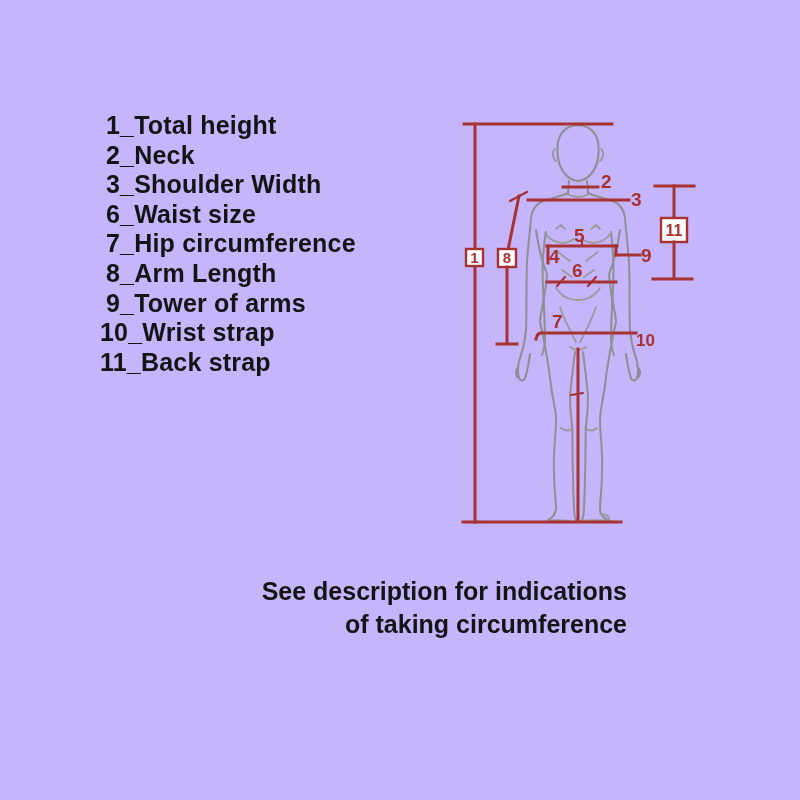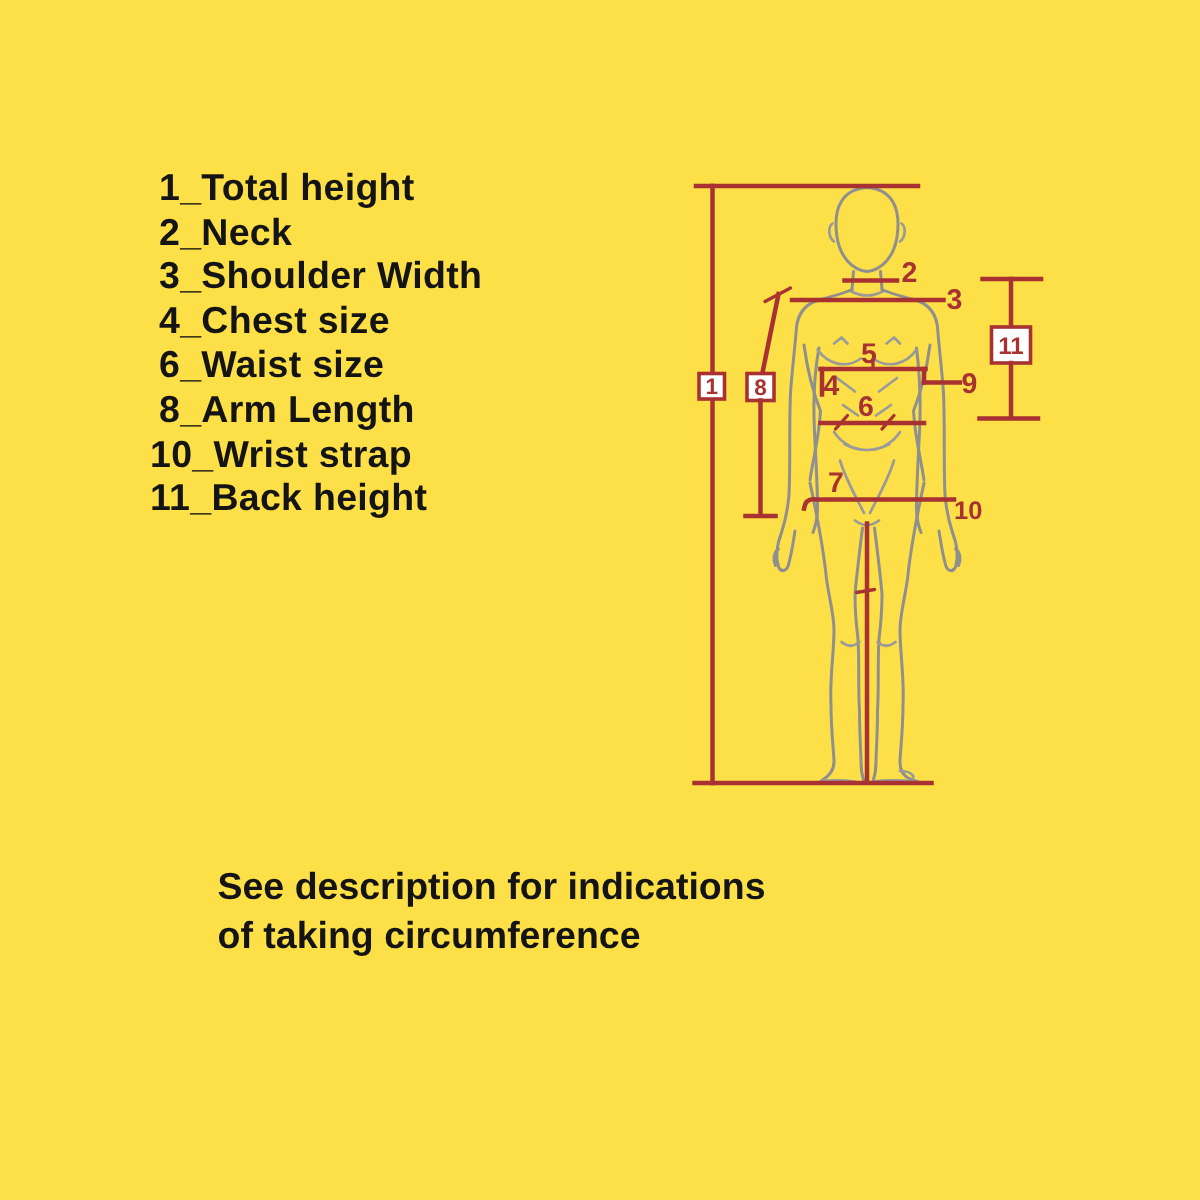--- a/index.html
+++ b/index.html
@@ -1,19 +1,19 @@
 <!DOCTYPE html>
 <html><head>
 <meta charset="utf-8">
 <style>
   html,body{margin:0;padding:0;}
   .canvas{
     position:relative;
     width:800px;height:800px;
-    background:#fde047;
+    background:#c4b5fd;
     font-family:"Liberation Sans", sans-serif;
     overflow:hidden;
   }
   .legend{
     position:absolute;
     left:100px;top:111px;
     margin:0;padding:0;
     list-style:none;
     font-size:25px;
     font-weight:bold;
@@ -29,41 +29,42 @@
   .gray-thin{stroke:#9a9a9a;stroke-width:1.8;fill:none;stroke-linecap:round;stroke-linejoin:round;}
   .red{stroke:#a83232;stroke-width:3;fill:none;stroke-linecap:square;}
   .red-thin{stroke:#a83232;stroke-width:2.2;fill:none;stroke-linecap:round;}
   .red-box{fill:#ffffff;stroke:#a83232;stroke-width:2.4;}
   .red-num{fill:#a83232;font-family:"Liberation Sans",sans-serif;font-weight:bold;font-size:19px;}
   .red-num-box{fill:#a83232;font-family:"Liberation Sans",sans-serif;font-weight:bold;font-size:15px;text-anchor:middle;}
   .red-num-sm{fill:#a83232;font-family:"Liberation Sans",sans-serif;font-weight:bold;font-size:17px;}
   .caption{
     position:absolute;
     left:145px;top:575px;width:482px;
-    text-align:left;
+    text-align:right;
     font-size:25px;font-weight:bold;
     color:#141414;
     line-height:33px;
     white-space:nowrap;
   }
 </style>
 </head>
 <body>
 
 <div class="canvas">
 
   <ul class="legend">
     <li class="indent">1_Total height</li>
     <li class="indent">2_Neck</li>
     <li class="indent">3_Shoulder Width</li>
-    <li class="indent">4_Chest size</li>
     <li class="indent">6_Waist size</li>
+    <li class="indent">7_Hip circumference</li>
     <li class="indent">8_Arm Length</li>
+    <li class="indent">9_Tower of arms</li>
     <li>10_Wrist strap</li>
-    <li>11_Back height</li>
+    <li>11_Back strap</li>
   </ul>
 
   <svg class="diagram" width="800" height="800" viewBox="0 0 800 800">
 
     <g>
 
       <path class="gray" d="M558,158 C555,138 562,126 578,125 C594,126 601,138 598,158 C596,171 588,180 578,181 C568,180 560,171 558,158"></path>
       <path class="gray-thin" d="M555,149 C552,151 552,158 556,161"></path>
       <path class="gray-thin" d="M601,149 C604,151 604,158 600,161"></path>
 

